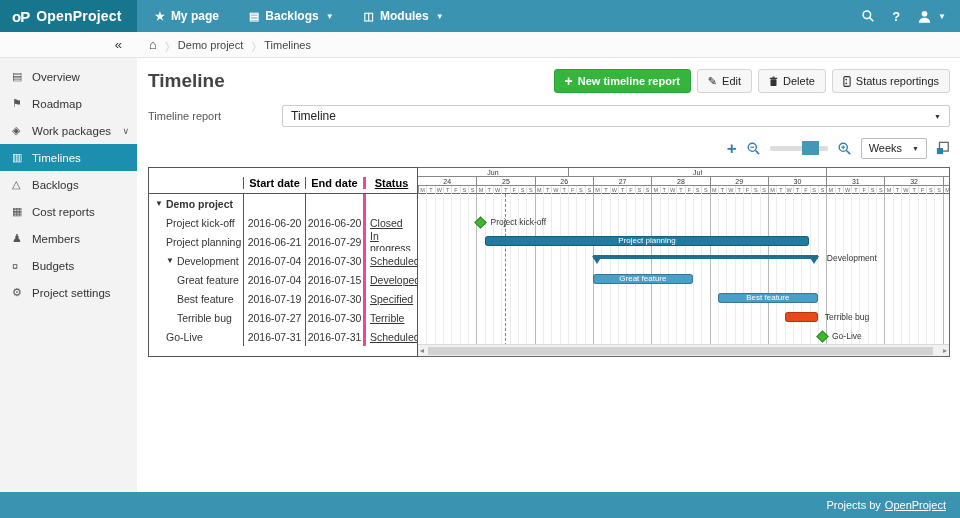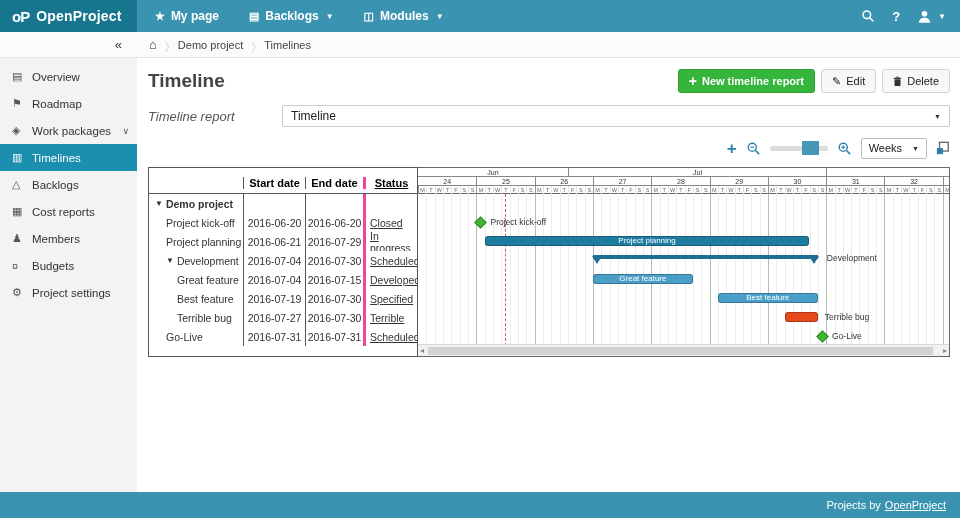--- a/index.html
+++ b/index.html
@@ -38,21 +38,21 @@
   main { flex:1; padding:0 10px 0 11px; position:relative; }
   .title-row { display:flex; align-items:center; margin-top:11px; }
   h1 { font-size:19px; font-weight:600; color:#444; }
   .btn-group { margin-left:auto; display:flex; gap:6px; }
   .btn { height:24px; display:flex; align-items:center; gap:5px; font-size:11px; border-radius:3px; padding:0 10px; cursor:pointer; border:1px solid #d4d4d4; background:#f7f7f7; color:#222; }
   .btn-green { background:#35b53c; border-color:#2da135; color:#fff; font-weight:600; }
   .btn-green .plus { font-size:14px; font-weight:700; }
   .btn .b-ico { font-size:11px; }
 
   .report-row { display:flex; align-items:center; margin-top:12px; }
-  .report-label { width:134px; font-size:13px; color:#555; flex-shrink:0;font-style:italic; }
+  .report-label { width:134px; font-size:11px; color:#555; flex-shrink:0; }
   .select-box { flex:1; height:22px; border:1px solid #ccc; border-radius:2px; display:flex; align-items:center; padding:0 8px; font-size:12px; color:#222; cursor:pointer; background:#fff; }
   .select-box .caret { margin-left:auto; font-size:7px; color:#333; }
 
   .gantt-toolbar { display:flex; align-items:center; justify-content:flex-end; gap:9px; margin-top:9px; height:24px; }
   .tb-plus { color:#2e7fae; font-size:17px; font-weight:700; cursor:pointer; line-height:1; }
   .tb-ico { cursor:pointer; display:flex; }
   .slider { width:58px; height:5px; background:#dcdcdc; border-radius:2px; position:relative; cursor:pointer; }
   .slider-thumb { position:absolute; width:17px; height:14px; background:#4498b6; top:-5px; left:55%; cursor:grab; }
   .select-sm { height:21px; border:1px solid #bbb; border-radius:2px; background:#fff; display:flex; align-items:center; padding:0 7px; font-size:11px; color:#222; gap:10px; cursor:pointer; }
   .select-sm .caret { font-size:7px; color:#333; }
@@ -209,20 +209,30 @@
           </button>
           <button class="btn">
             <span class="b-ico">
               <svg width="9" height="11" viewBox="0 0 12 14">
                   <rect x="2" y="4" width="8" height="9" rx="1" fill="#333"></rect>
                   <rect x="1" y="2" width="10" height="1.6" fill="#333"></rect>
                   <rect x="4.5" y="0.5" width="3" height="1.6" fill="#333"></rect>
                 </svg>
             </span>
             <span>Delete</span>
+          </button>
+          <button class="btn">
+            <span class="b-ico">
+              <svg width="8" height="11" viewBox="0 0 10 14">
+                  <rect x="1" y="0.8" width="8" height="12.4" rx="1.5" fill="none" stroke="#333" stroke-width="1.4"></rect>
+                  <circle cx="4" cy="4.5" r="1.1" fill="#333"></circle>
+                  <circle cx="4" cy="9.5" r="1.1" fill="#333"></circle>
+                </svg>
+            </span>
+            <span>Status reportings</span>
           </button>
         </div>
       </div>
 
       <div class="report-row">
         <span class="report-label">Timeline report</span>
         <div class="select-box">
           <span>Timeline</span>
           <span class="caret">▼</span>
         </div>

